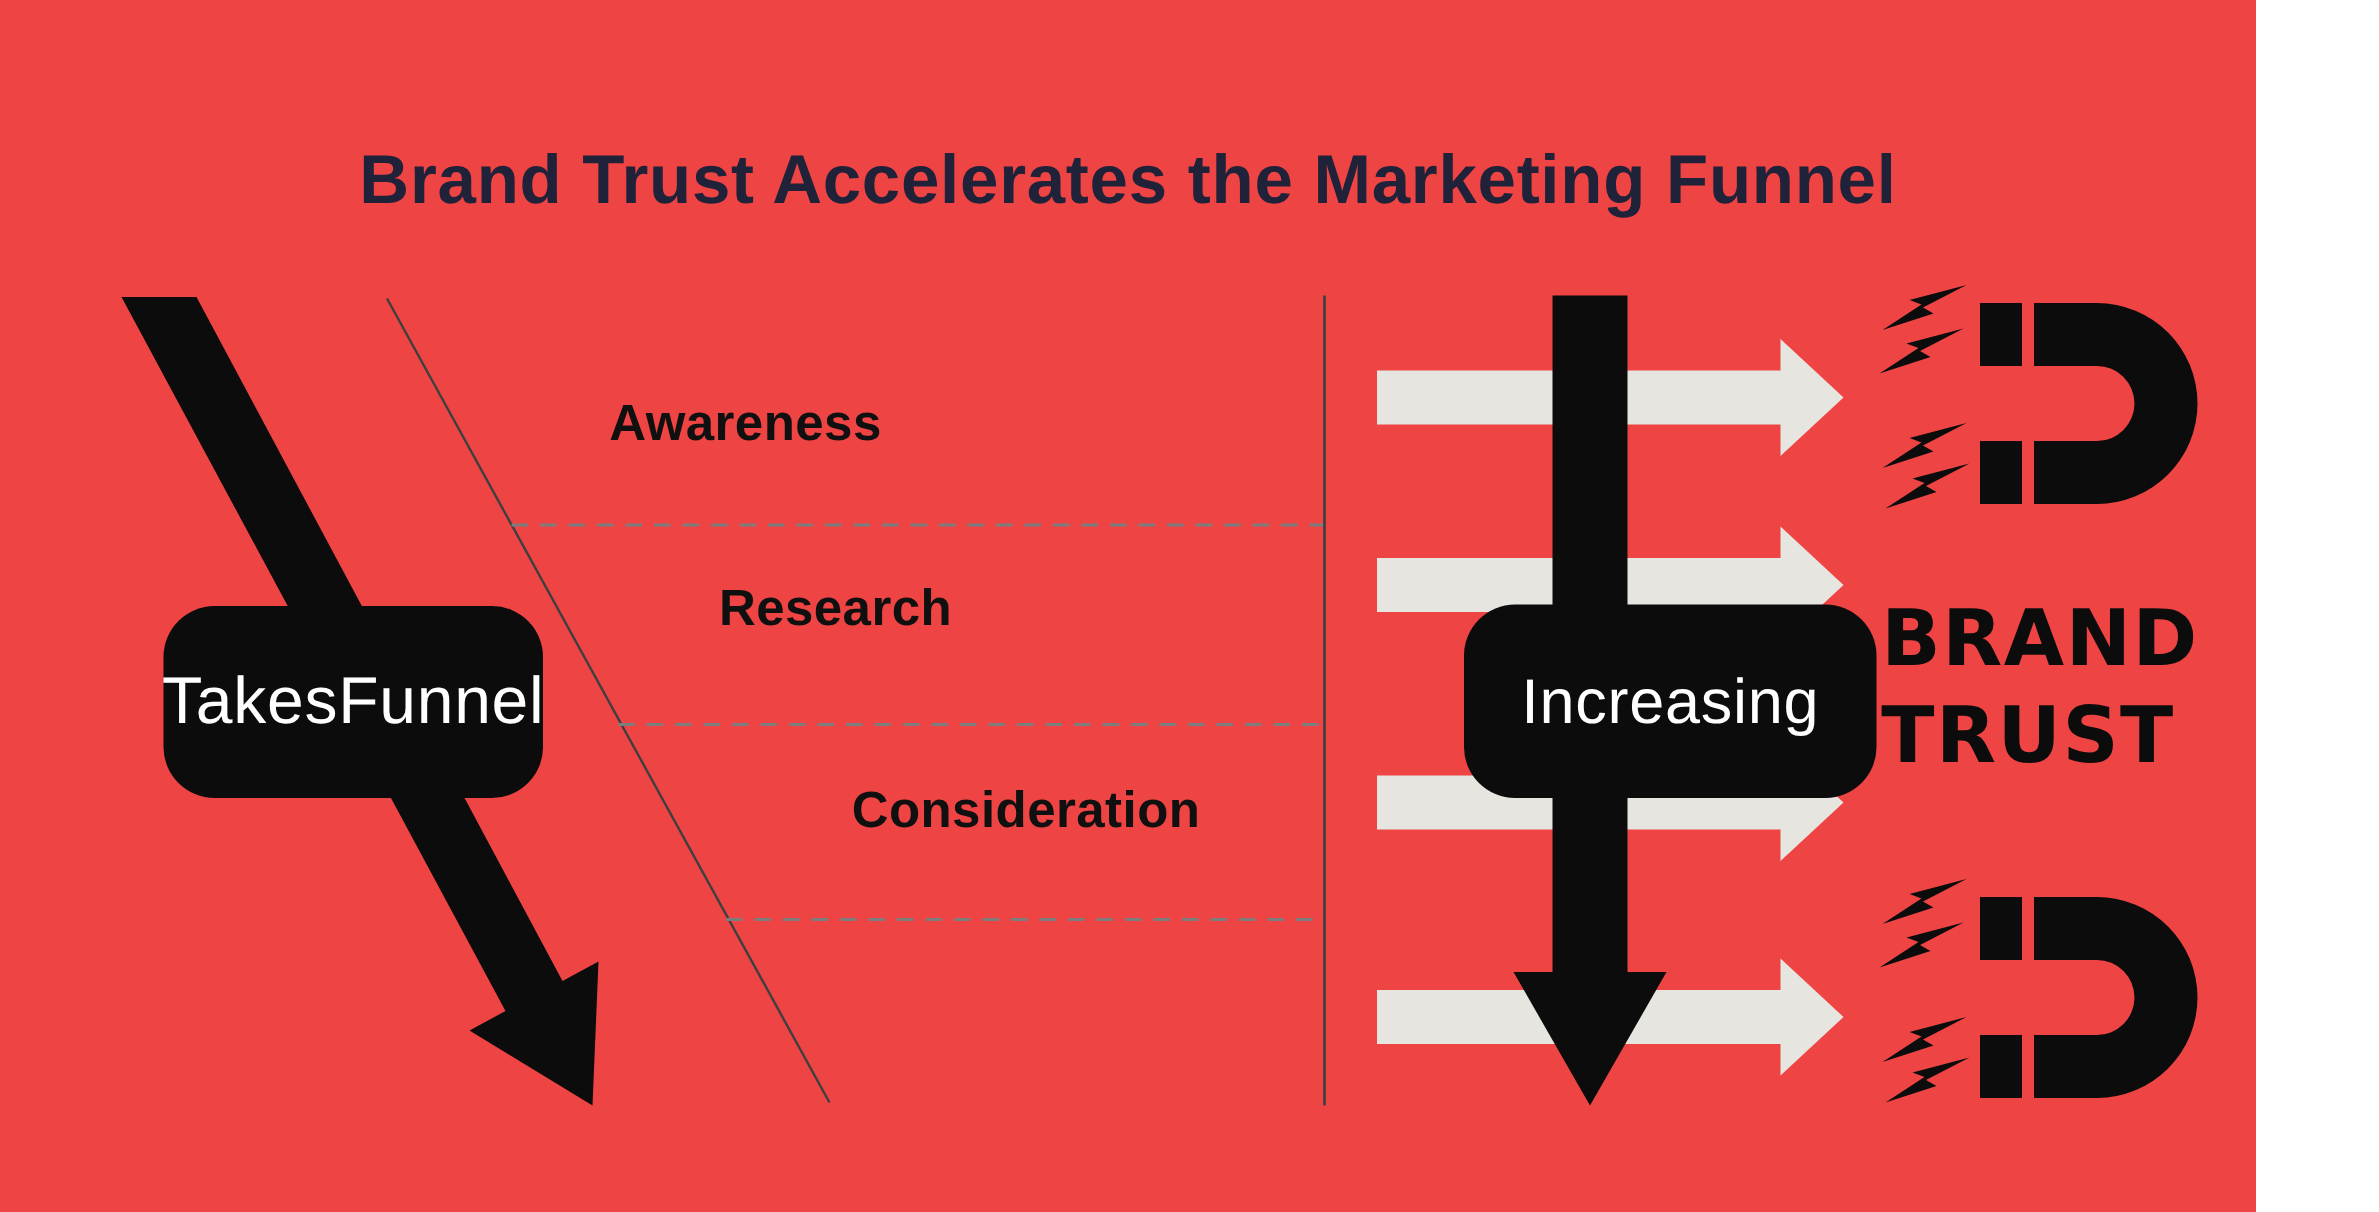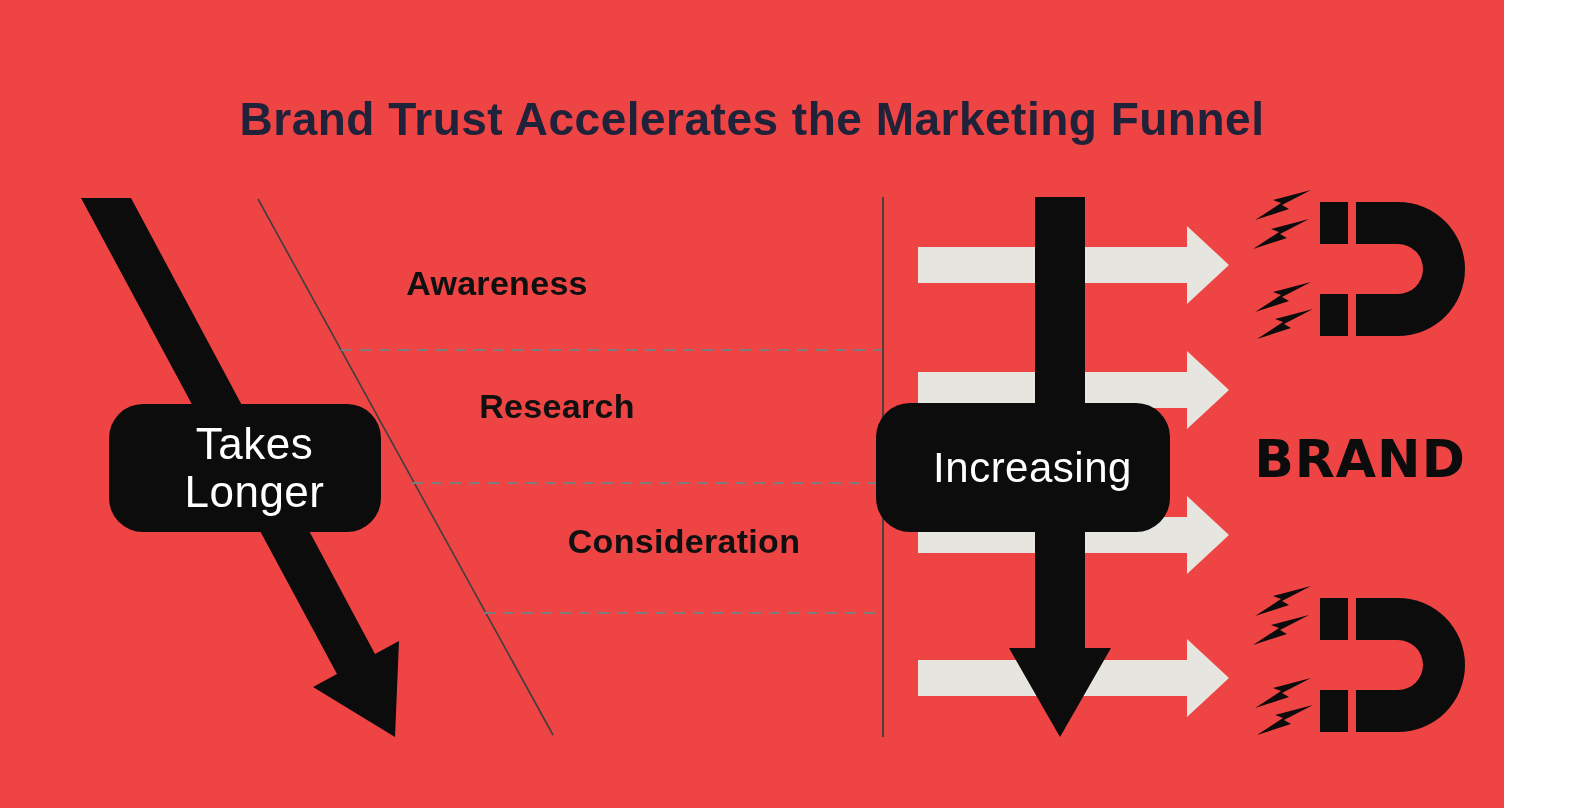--- a/index.html
+++ b/index.html
@@ -42,41 +42,40 @@
     color: #101010;
     letter-spacing: 0.3px;
     white-space: nowrap;
   }
   .pill {
     position: absolute;
     background: #0c0c0c;
     border-radius: 34px;
     color: #ffffff;
     display: flex;
-    flex-direction: column;
+    flex-direction: row;
     align-items: center;
     justify-content: center;
     text-align: left;
-    padding-left: 19px;
   }
   .pill .pill-line {
     font-size: 44px;
     font-weight: 400;
     line-height: 48px;
     letter-spacing: 0.5px;
     white-space: nowrap;
   }
   .pill.takes-longer {
     left: 109px;
     top: 404px;
     width: 253px;
     height: 128px;
   }
   .pill.increasing-velocity {
-    left: 876px;
+    left: 976px;
     top: 403px;
     width: 275px;
     height: 129px;
     gap: 34px;
   }
   .pill.increasing-velocity .pill-line {
     font-size: 42px;
     line-height: 44px;
   }
   .brand-trust {
@@ -141,24 +140,25 @@
       <polygon transform="translate(-63,107)" points="56,0 18,10 26,13 0,30 34,19 27,15"></polygon>
     </g>
   </svg>
 
   <div class="stage-label" style="left:497px; top:267px;margin-top:16px;">Awareness</div>
   <div class="stage-label" style="left:684px; top:541px;">Consideration</div>
   <div class="stage-label" style="left:557px; top:406px;">Research</div>
 
   <div class="pill takes-longer">
     <div class="pill-line">Takes</div>
-    <div class="pill-line">Longer</div>
+    <div class="pill-line">Funnel</div>
   </div>
 
   <div class="pill increasing-velocity">
     <div class="pill-line">Increasing</div>
   </div>
 
   <div class="brand-trust">
     <div class="brand-line">BRAND</div>
+    <div class="brand-line">TRUST</div>
   </div>
 
 </div>
 
 </body></html>

